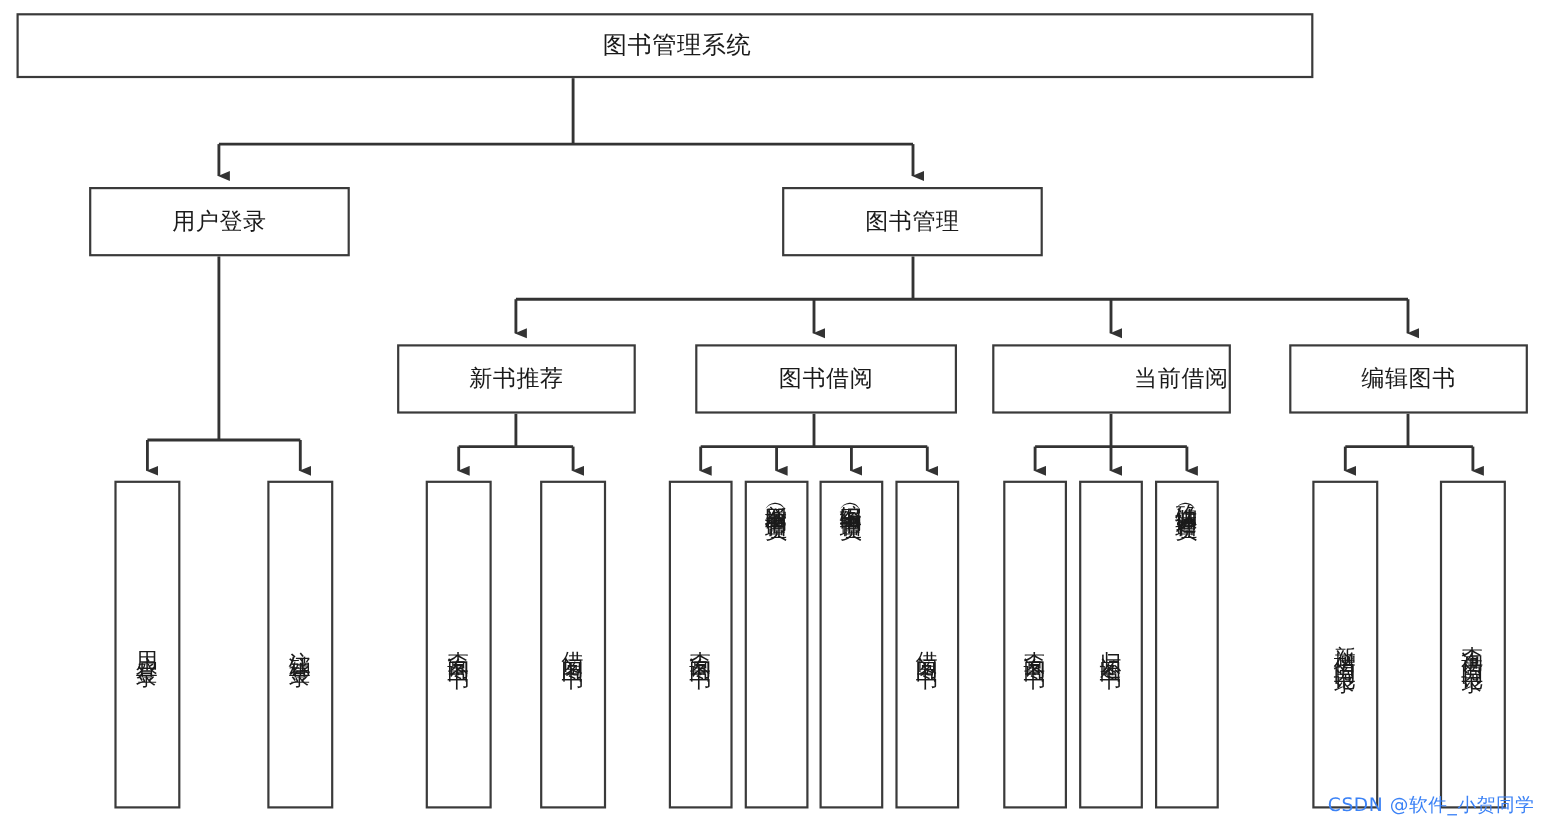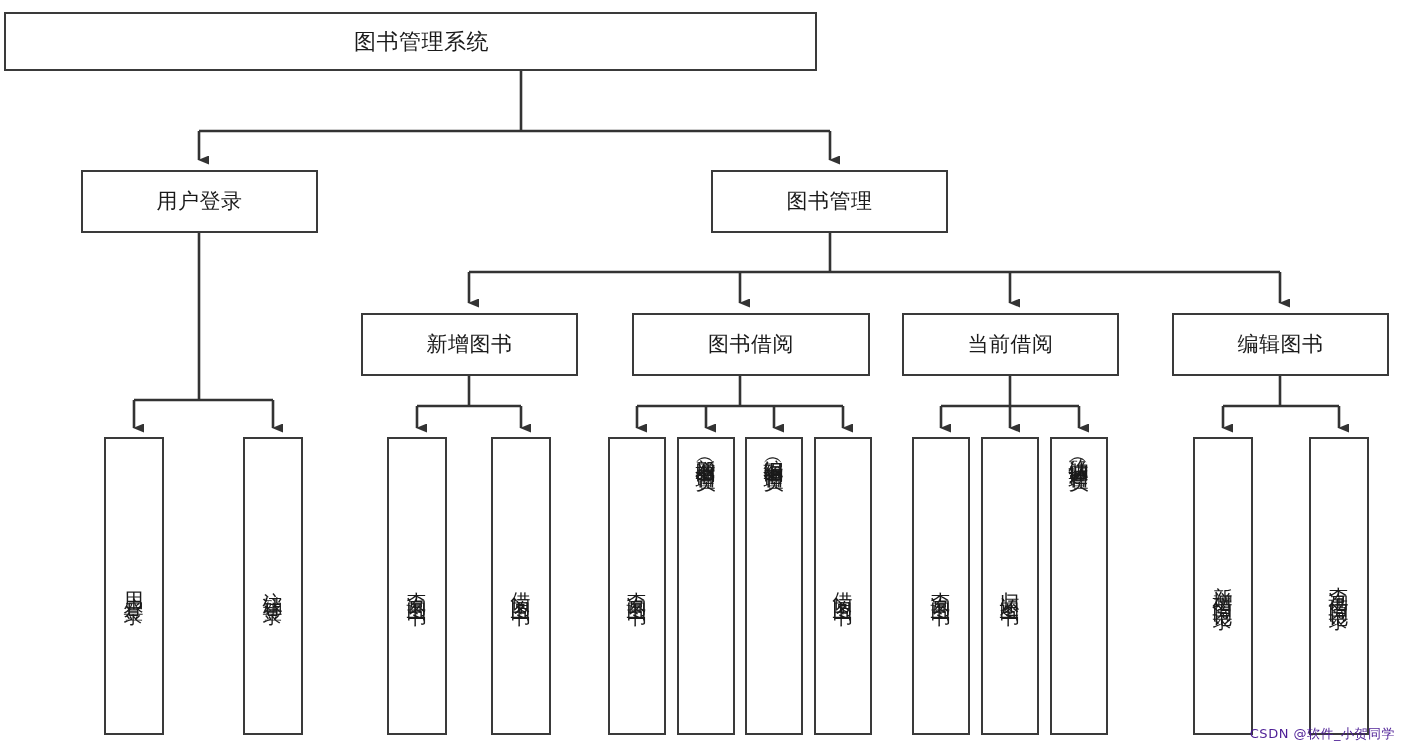--- a/index.html
+++ b/index.html
@@ -67,22 +67,22 @@
     letter-spacing: 2px;
   }
   .node.v.centered {
     align-items: center;
     padding-top: 0;
   }
   #watermark {
     position: absolute;
     right: 10px;
     bottom: 4px;
-    font-size: 13px;
-    color: #4c1d95;
+    font-size: 17px;
+    color: #3b82f6;
     z-index: 5;
     white-space: nowrap;
     letter-spacing: 0.5px;
   }
 </style>
 </head>
 <body>
 
 <div id="canvas">
 
@@ -129,38 +129,38 @@
       <path d="M1010,406 L1010,428" marker-end="url(#arr)"></path>
       <path d="M1079,406 L1079,428" marker-end="url(#arr)"></path>
 
       <path d="M1280,376 L1280,406"></path>
       <path d="M1223,406 L1339,406"></path>
       <path d="M1223,406 L1223,428" marker-end="url(#arr)"></path>
       <path d="M1339,406 L1339,428" marker-end="url(#arr)"></path>
     </g>
   </svg>
 
-  <div class="node h root" style="left:4px; top:12px; width:813px; height:59px;padding-left:22px;">
+  <div class="node h root" style="left:15px; top:12px; width:1179px; height:59px;padding-left:22px;">
     <span class="lbl">图书管理系统</span>
   </div>
 
   <div class="node h" style="left:81px; top:170px; width:237px; height:63px;">
     <span class="lbl">用户登录</span>
   </div>
   <div class="node h" style="left:711px; top:170px; width:237px; height:63px;">
     <span class="lbl">图书管理</span>
   </div>
 
   <div class="node h" style="left:361px; top:313px; width:217px; height:63px;">
-    <span class="lbl">新增图书</span>
+    <span class="lbl">新书推荐</span>
   </div>
   <div class="node h" style="left:632px; top:313px; width:238px; height:63px;">
     <span class="lbl">图书借阅</span>
   </div>
-  <div class="node h" style="left:902px; top:313px; width:217px; height:63px;">
+  <div class="node h" style="left:902px; top:313px; width:217px; height:63px;justify-content:flex-end;">
     <span class="lbl">当前借阅</span>
   </div>
   <div class="node h" style="left:1172px; top:313px; width:217px; height:63px;">
     <span class="lbl">编辑图书</span>
   </div>
 
   <div class="node v centered" style="left:104px; top:437px; width:60px; height:298px;">
     <span class="lbl">用户登录</span>
   </div>
   <div class="node v centered" style="left:243px; top:437px; width:60px; height:298px;">

